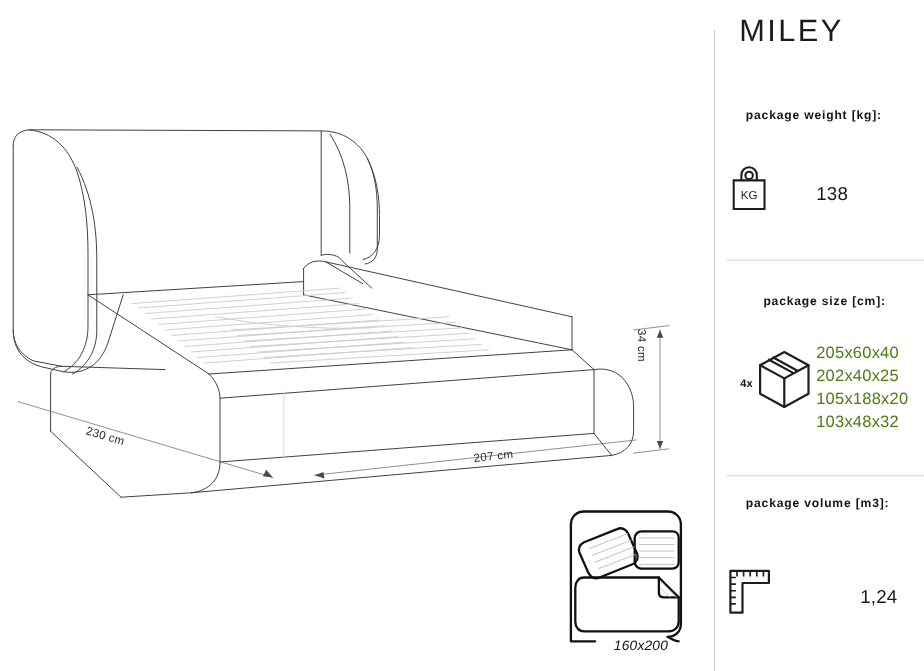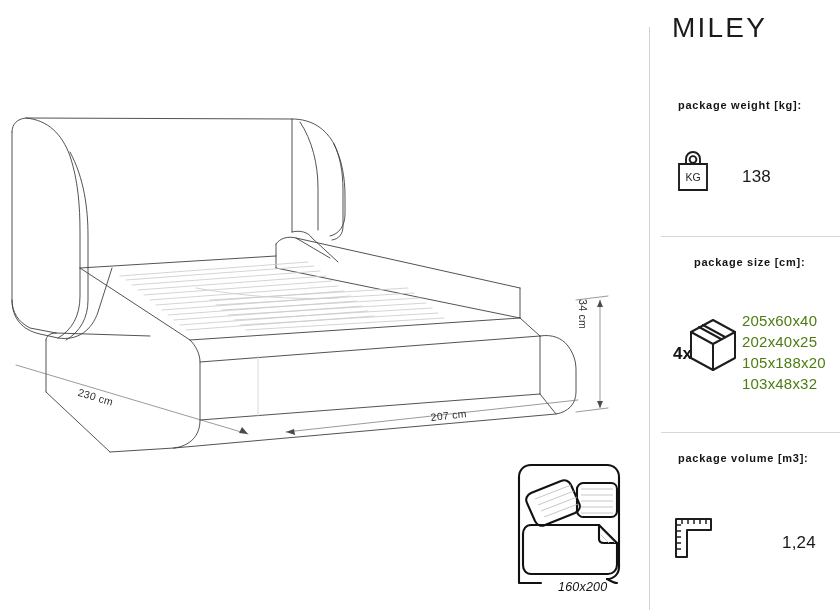--- a/index.html
+++ b/index.html
@@ -92,26 +92,26 @@
   .section-heading {
     position: absolute;
     left: 29px;
     font-size: 11px;
     font-weight: bold;
     letter-spacing: 0.75px;
     color: #141414;
     white-space: nowrap;
   }
   #heading-weight { top: 99px; }
-  #heading-size   { top: 256px; padding-left: 16px; }
+  #heading-size   { top: 268px; padding-left: 16px; }
   #heading-volume { top: 452px; }
 
   .section-icon {
     position: absolute;
-    left: 24px;
+    left: 12px;
   }
   #icon-weight { top: 150px; }
   #icon-size   { top: 316px; left: 24px; }
   #icon-volume { top: 516px; }
 
   .section-value {
     position: absolute;
     left: 93px;
     font-size: 17px;
     font-weight: 400;
@@ -131,21 +131,21 @@
     color: #4d7c0f;
     letter-spacing: 0.2px;
     white-space: nowrap;
   }
   #value-size-list > div { white-space: nowrap; }
 
   #box-count {
     position: absolute;
     left: 0px;
     top: 28px;
-    font-size: 17px;
+    font-size: 10px;
     font-weight: bold;
     color: #141414;
     text-align: right;
   }
   #icon-size { width: 66px; height: 62px; }
 
   
   .dim-label {
     position: absolute;
     font-size: 10.5px;

